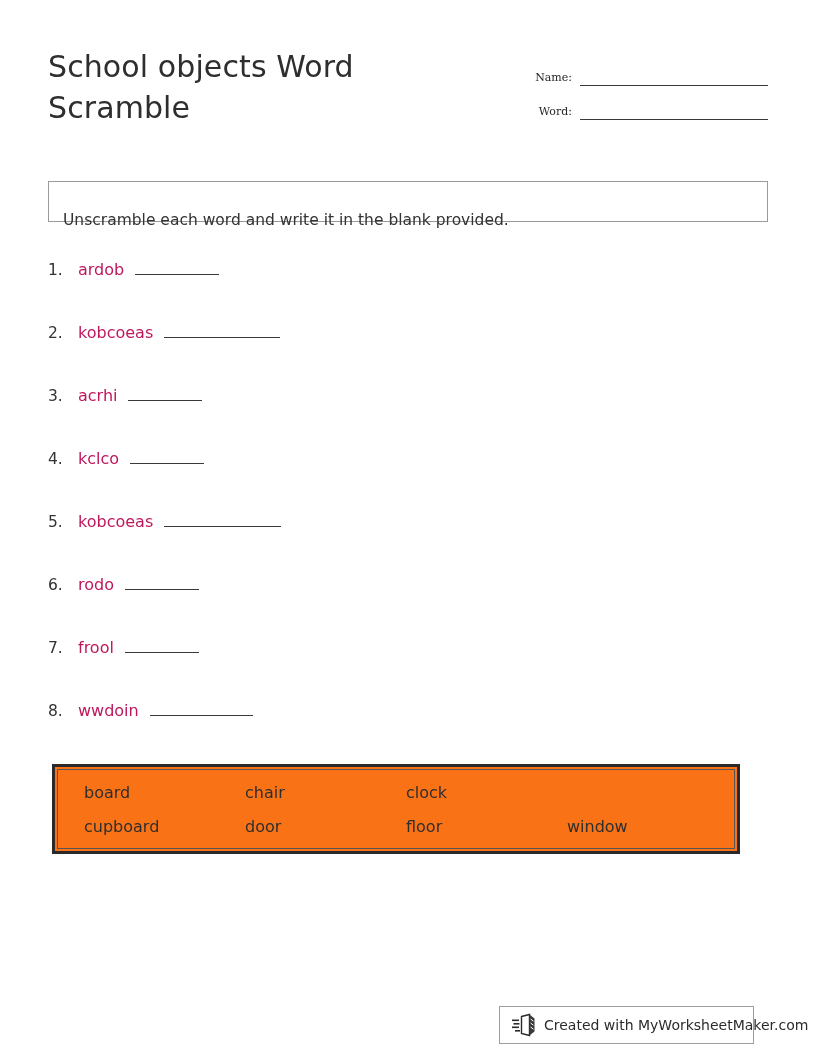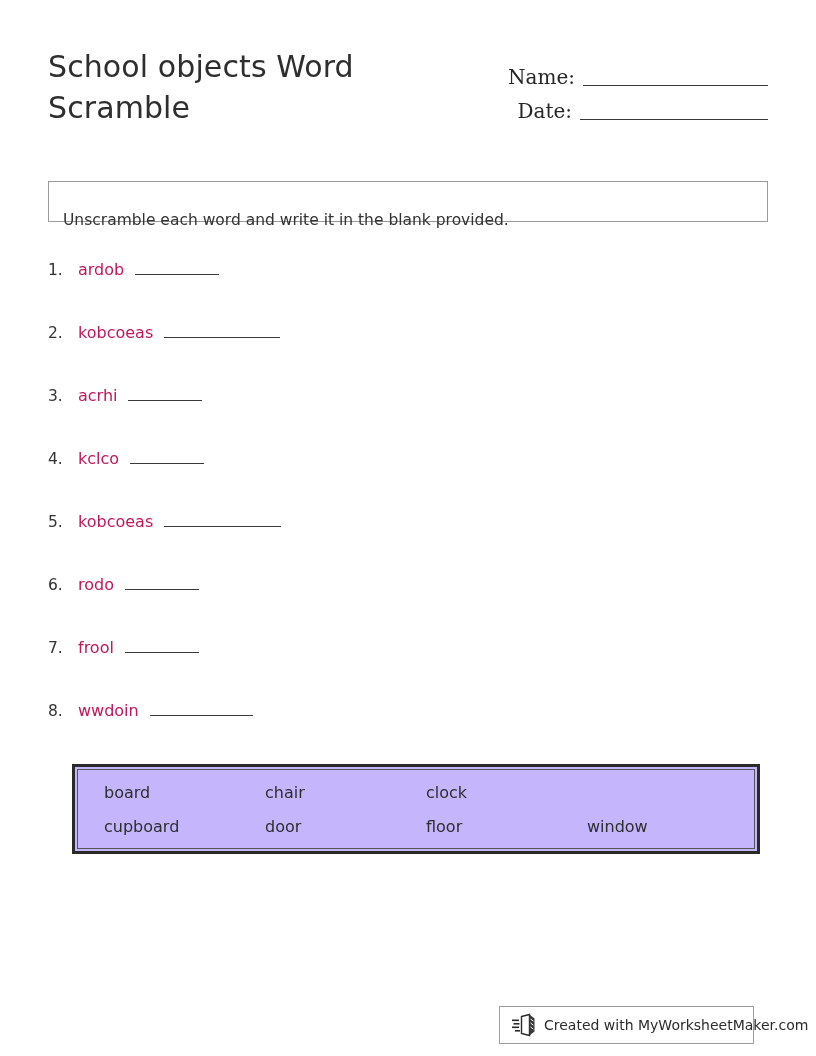--- a/index.html
+++ b/index.html
@@ -50,21 +50,21 @@
     width: 260px;
   }
   .nd-row {
     display: flex;
     align-items: flex-end;
     justify-content: flex-end;
     height: 34px;
   }
   .nd-label {
     font-family: "DejaVu Serif", serif;
-    font-size: 20px;
+    font-size: 11px;
     line-height: 17px;
     color: #262626;
     padding-right: 8px;
     white-space: nowrap;
   }
   .nd-line {
     width: 188px;
     border-bottom: 1.6px solid #3a3a3a;
     height: 19px;
   }
@@ -122,27 +122,27 @@
   .q-blank {
     flex: 0 0 auto;
     margin-left: 11px;
     border-bottom: 1.7px solid #3a3a3a;
     height: 16px;
   }
 
   
   .wordbank-outer {
     position: absolute;
-    left: 72px;
+    left: 52px;
     top: 764px;
     width: 688px;
     height: 90px;
     border: 3px solid #2a2a2a;
     box-sizing: border-box;
-    background: #c4b5fd;
+    background: #f97316;
     padding: 2px;
   }
   .wordbank-inner {
     width: 100%;
     height: 100%;
     border: 1px solid #555555;
     box-sizing: border-box;
     padding: 12px 0 0 26px;
   }
   .wb-row {
@@ -192,21 +192,21 @@
 
   <div class="header">
     <div class="title">School objects Word Scramble</div>
 
     <div class="namedate">
       <div class="nd-row">
         <span class="nd-label">Name:</span>
         <span class="nd-line"></span>
       </div>
       <div class="nd-row">
-        <span class="nd-label">Date:</span>
+        <span class="nd-label">Word:</span>
         <span class="nd-line"></span>
       </div>
     </div>
   </div>
 
   <div class="instruction-box">
     <span class="instruction-text">Unscramble each word and write it in the blank provided.</span>
   </div>
 
   <div class="questions" id="question-list">

